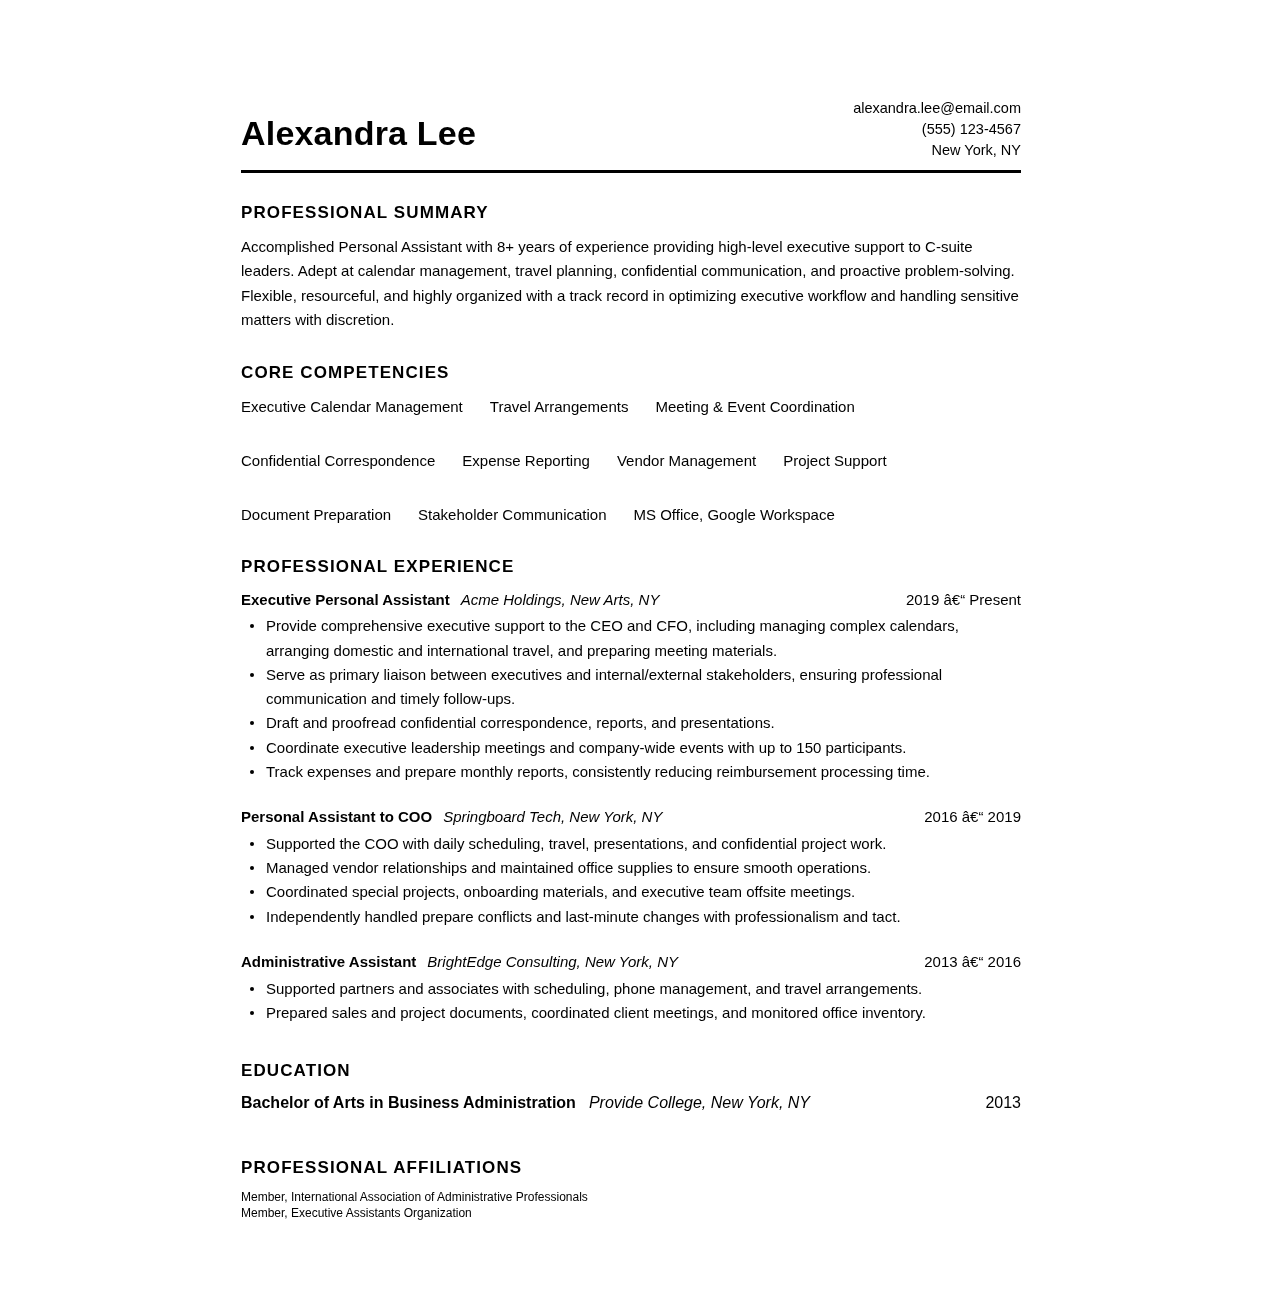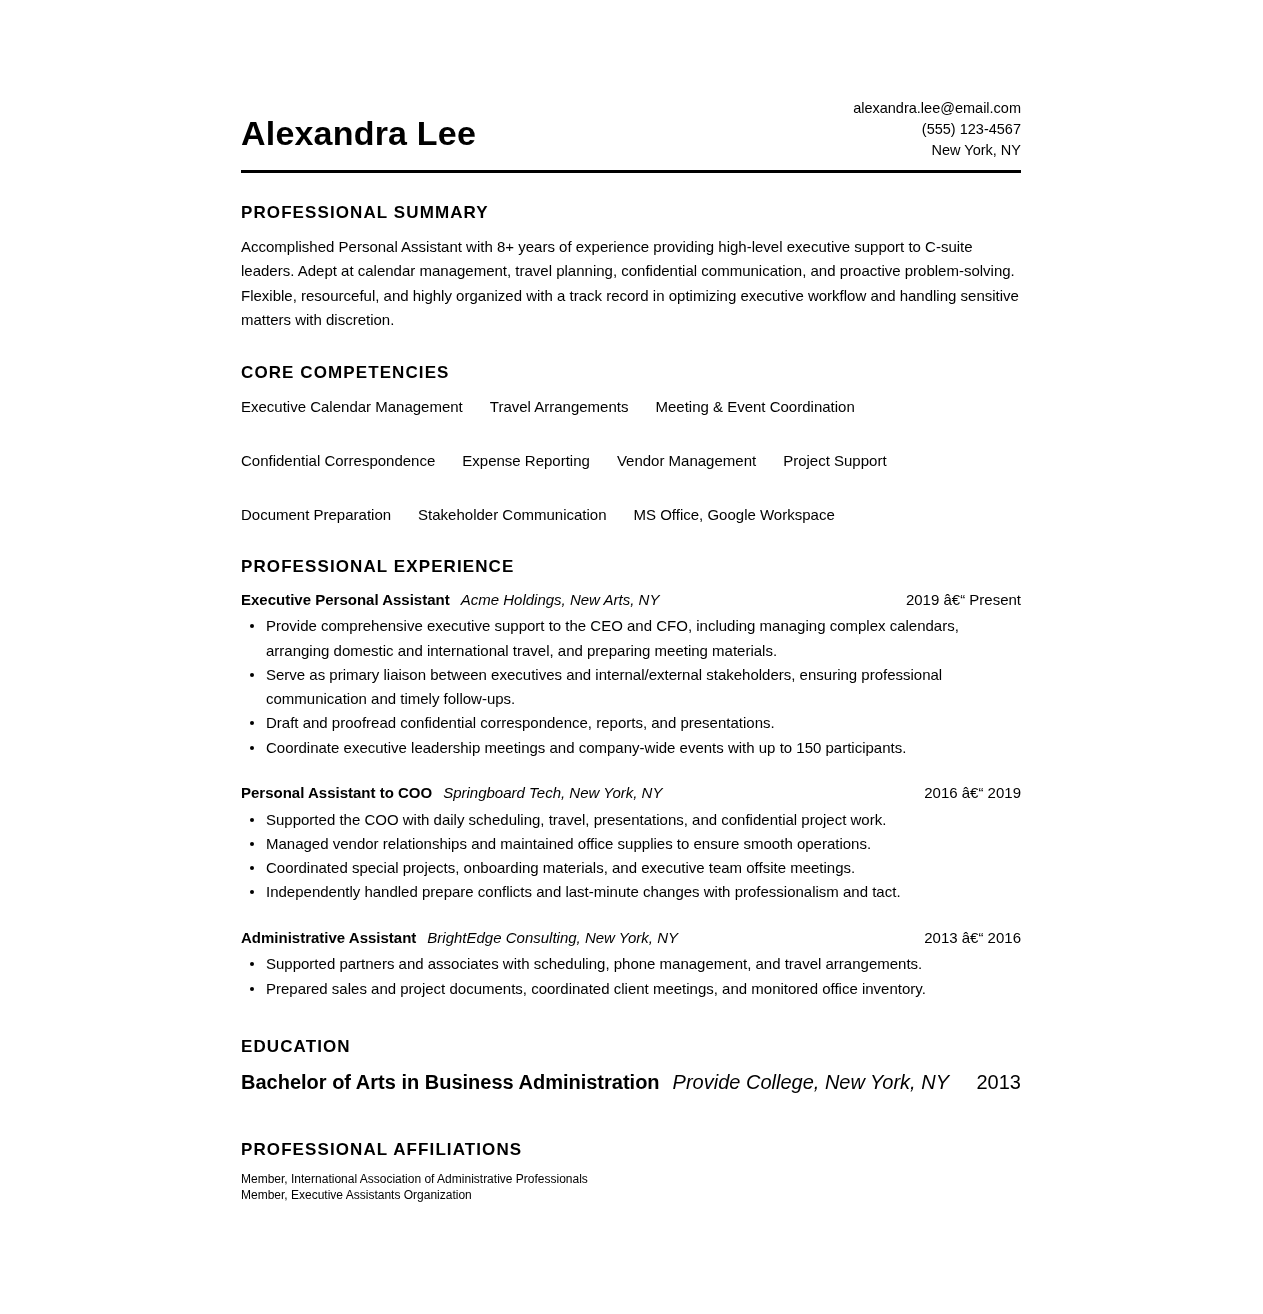--- a/index.html
+++ b/index.html
@@ -124,21 +124,21 @@
     height: 4px;
     border-radius: 50%;
     background: #000000;
   }
 
   
   .edu-head {
     display: flex;
     align-items: baseline;
     justify-content: space-between;
-    font-size: 20px;
+    font-size: 16px;
     line-height: 1.5;
   }
   .edu-left { display: flex; align-items: baseline; }
   .edu-degree { font-weight: bold; white-space: nowrap; }
   .edu-school {
     font-style: italic;
     margin-left: 13px;
     white-space: nowrap;
   }
   .edu-year { white-space: nowrap; padding-left: 16px; }
@@ -207,20 +207,21 @@
             <span class="job-title">Executive Personal Assistant</span>
             <span class="job-company">Acme Holdings, New Arts, NY</span>
           </span>
           <span class="job-dates">2019 â€“ Present</span>
         </div>
         <ul class="bullets">
           <li>Provide comprehensive executive support to the CEO and CFO, including managing complex calendars, arranging domestic and international travel, and preparing meeting materials.</li>
           <li>Serve as primary liaison between executives and internal/external stakeholders, ensuring professional communication and timely follow-ups.</li>
           <li>Draft and proofread confidential correspondence, reports, and presentations.</li>
           <li>Coordinate executive leadership meetings and company-wide events with up to 150 participants.</li>
+          <li>Track expenses and prepare monthly reports, consistently reducing reimbursement processing time.</li>
         </ul>
       </div>
 
       <div class="job">
         <div class="job-head">
           <span class="job-left">
             <span class="job-title">Personal Assistant to COO</span>
             <span class="job-company">Springboard Tech, New York, NY</span>
           </span>
           <span class="job-dates">2016 â€“ 2019</span>

